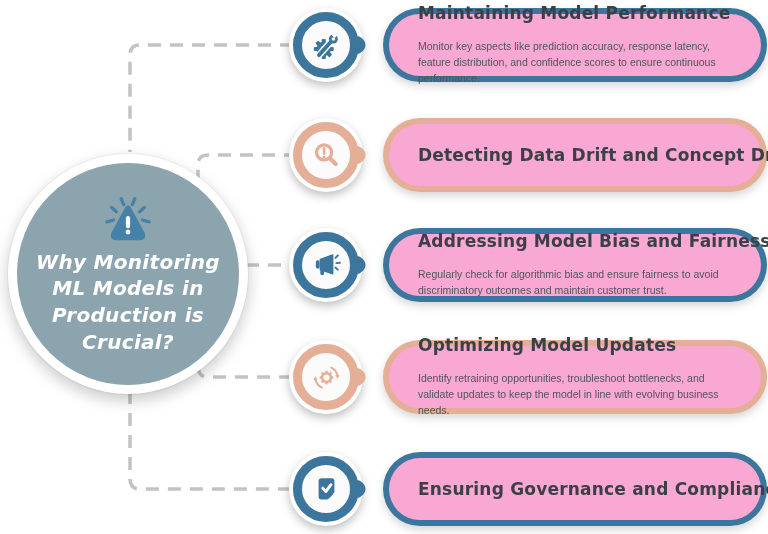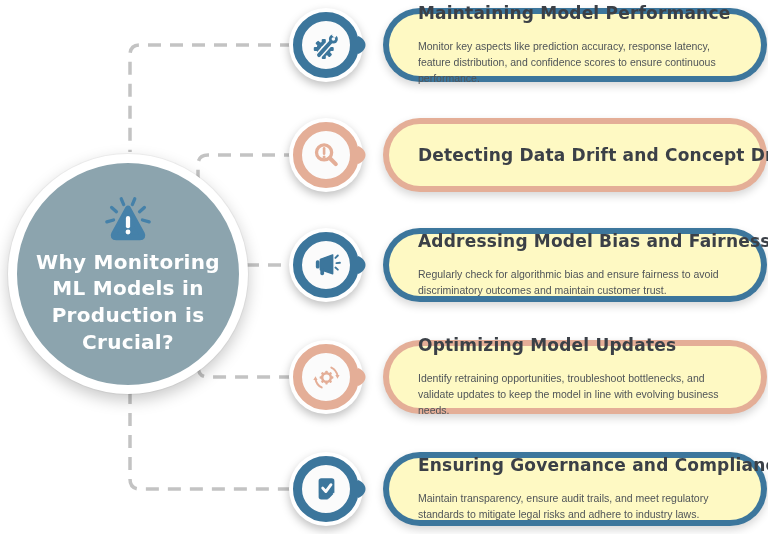--- a/index.html
+++ b/index.html
@@ -9,21 +9,21 @@
   }
   
   #connectors{position:absolute;left:0;top:0;width:768px;height:534px;color:var(--accent,#C3C3C3);}
   #connectors path{stroke:currentColor;stroke-width:3.5;fill:none;stroke-dasharray:13 9;}
   
   .center-circle{
     position:absolute;left:8px;top:154px;width:222px;height:222px;border-radius:50%;
     background:var(--accent,#8CA4AE);border:9px solid #ffffff;
     box-shadow:0 0 0 1px rgba(0,0,0,0.04),0 6px 16px rgba(0,0,0,0.22);
     display:flex;flex-direction:column;align-items:center;justify-content:center;
-    text-align:center;z-index:3;
+    text-align:center;z-index:3;font-style:italic;
   }
   .center-icon-wrap{color:var(--accent,#4581A9);margin-bottom:4px;}
   .center-title{
     color:#ffffff;font-weight:bold;font-size:20px;line-height:1.33;
     letter-spacing:0.3px;white-space:pre-line;font-family:"DejaVu Sans","Liberation Sans",sans-serif;
   }
   
   .row{position:absolute;left:0;width:768px;height:74px;}
   .row-1{top:8px}.row-2{top:118px}.row-3{top:228px}.row-4{top:340px}.row-5{top:452px}
   .badge{
@@ -38,21 +38,21 @@
   }
   .badge-tail{
     position:absolute;right:-10px;top:50%;transform:translateY(-50%);
     color:var(--accent);line-height:0;z-index:1;
   }
   .card{
     position:absolute;left:383px;top:0;width:384px;height:74px;border-radius:37px;
     background:var(--accent);box-shadow:0 4px 9px rgba(0,0,0,0.16);
   }
   .card-inner{
-    position:absolute;left:6px;top:6px;right:6px;bottom:6px;background:#fef9c3;border-radius:31px;
+    position:absolute;left:6px;top:6px;right:6px;bottom:6px;background:#f9a8d4;border-radius:31px;
     display:flex;flex-direction:column;justify-content:center;
     padding:0 18px 0 29px;box-sizing:border-box;
   }
   .card-title{
     font-weight:bold;font-size:17px;letter-spacing:0.2px;color:#3B4047;
     font-family:"DejaVu Sans","Liberation Sans",sans-serif;white-space:nowrap;
   }
   .card-desc{
     font-size:10.5px;line-height:1.5;color:#4F5458;margin-top:16px;max-width:346px;
   }
@@ -228,18 +228,17 @@
           <path d="M16.5,7.5 h15 a4,4 0 0 1 4,4 v17.5 l-9.5,9.5 h-9.5 a4,4 0 0 1 -4,-4 v-23 a4,4 0 0 1 4,-4 z" fill="currentColor"></path>
           <path d="M35.5,28 l-10.5,10.5 h10.5 z" fill="#FBFBFB"></path>
           <path d="M26.5,38 v-5.2 a2.2,2.2 0 0 1 2.2,-2.2 h5.2 z" fill="currentColor"></path>
           <path d="M18.5,22 l4.5,5 l7.5,-10" stroke="#FBFBFB" stroke-width="4.2" fill="none" stroke-linecap="round" stroke-linejoin="round"></path>
         </svg>
       </div>
     </div>
     <div class="card">
       <div class="card-inner">
         <div class="card-title">Ensuring Governance and Compliance</div>
-        <div class="card-desc">Maintain transparency, ensure audit trails, and meet regulatory standards to mitigate legal risks and adhere to industry laws.</div>
       </div>
     </div>
   </div>
 
 </div>
 
 </body></html>

